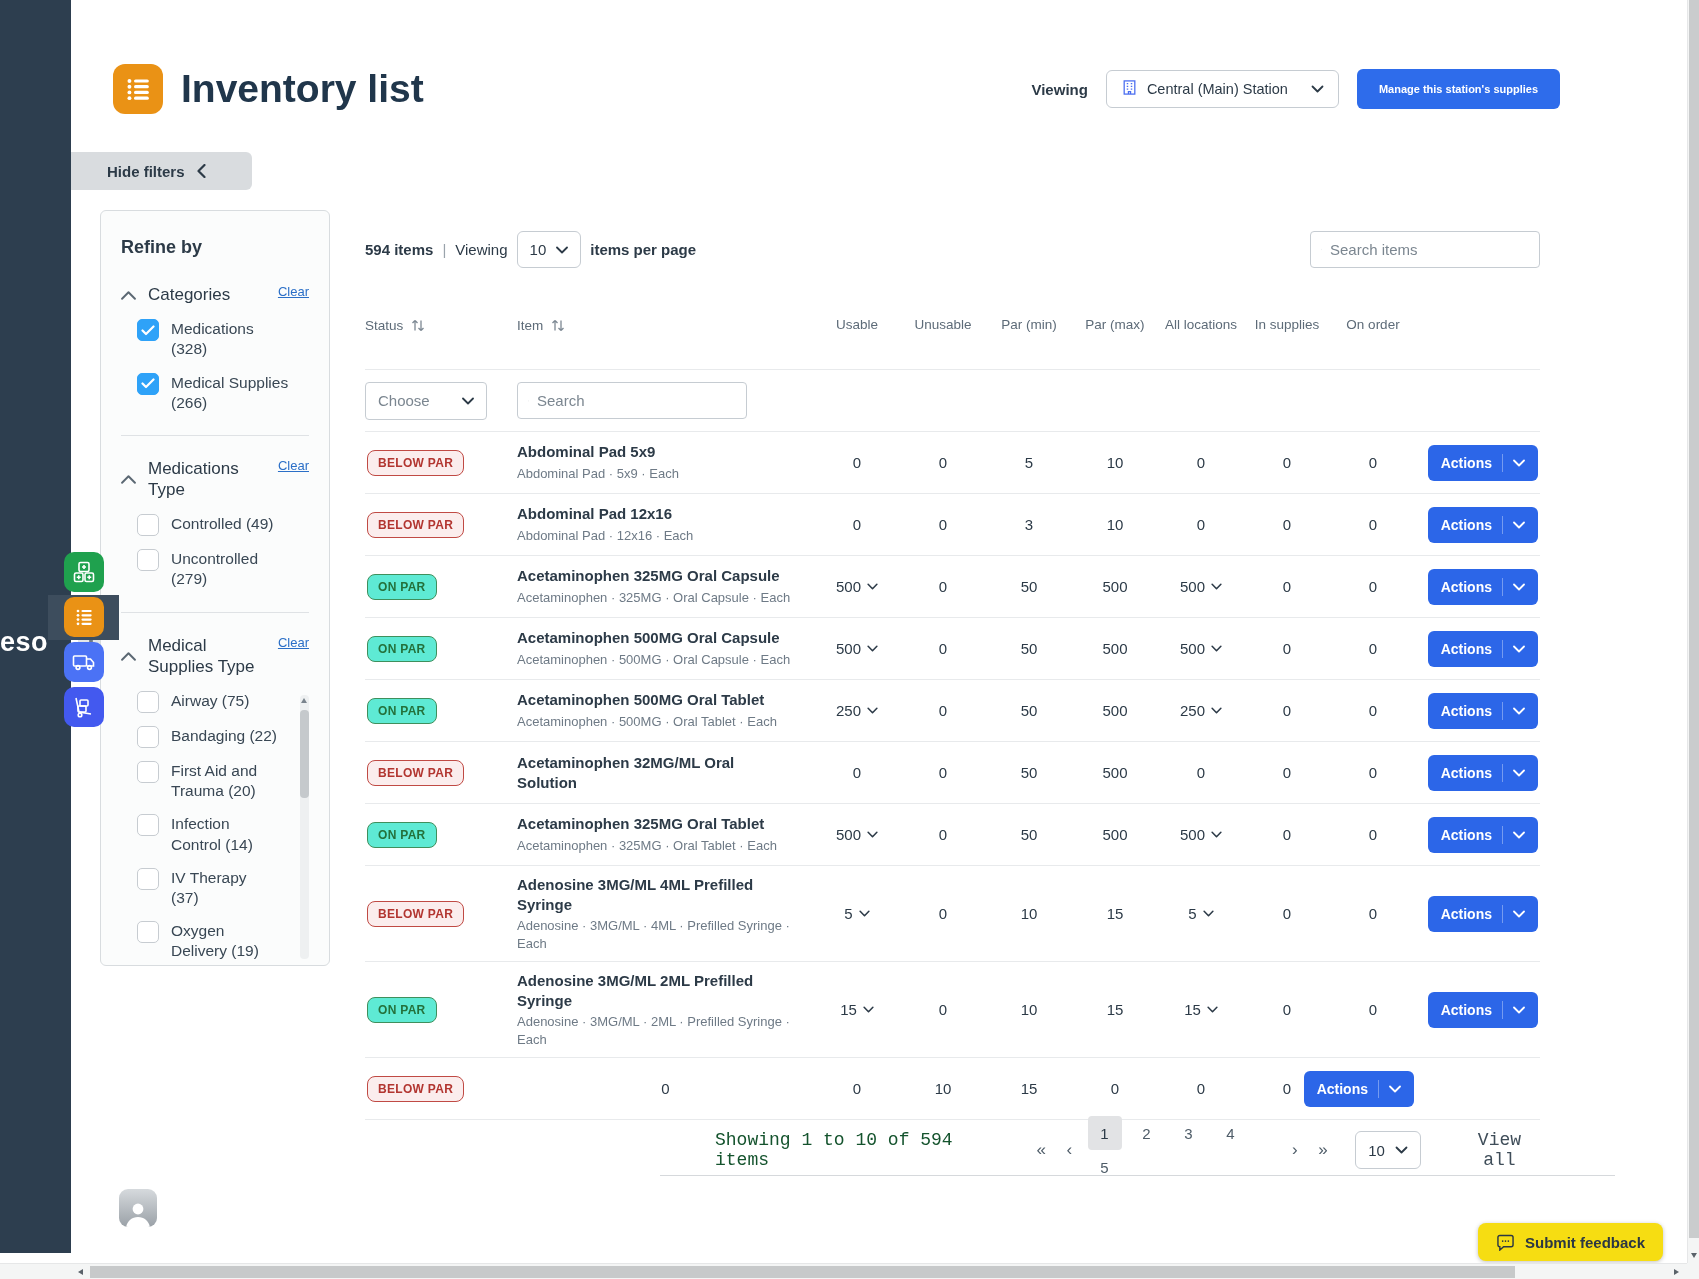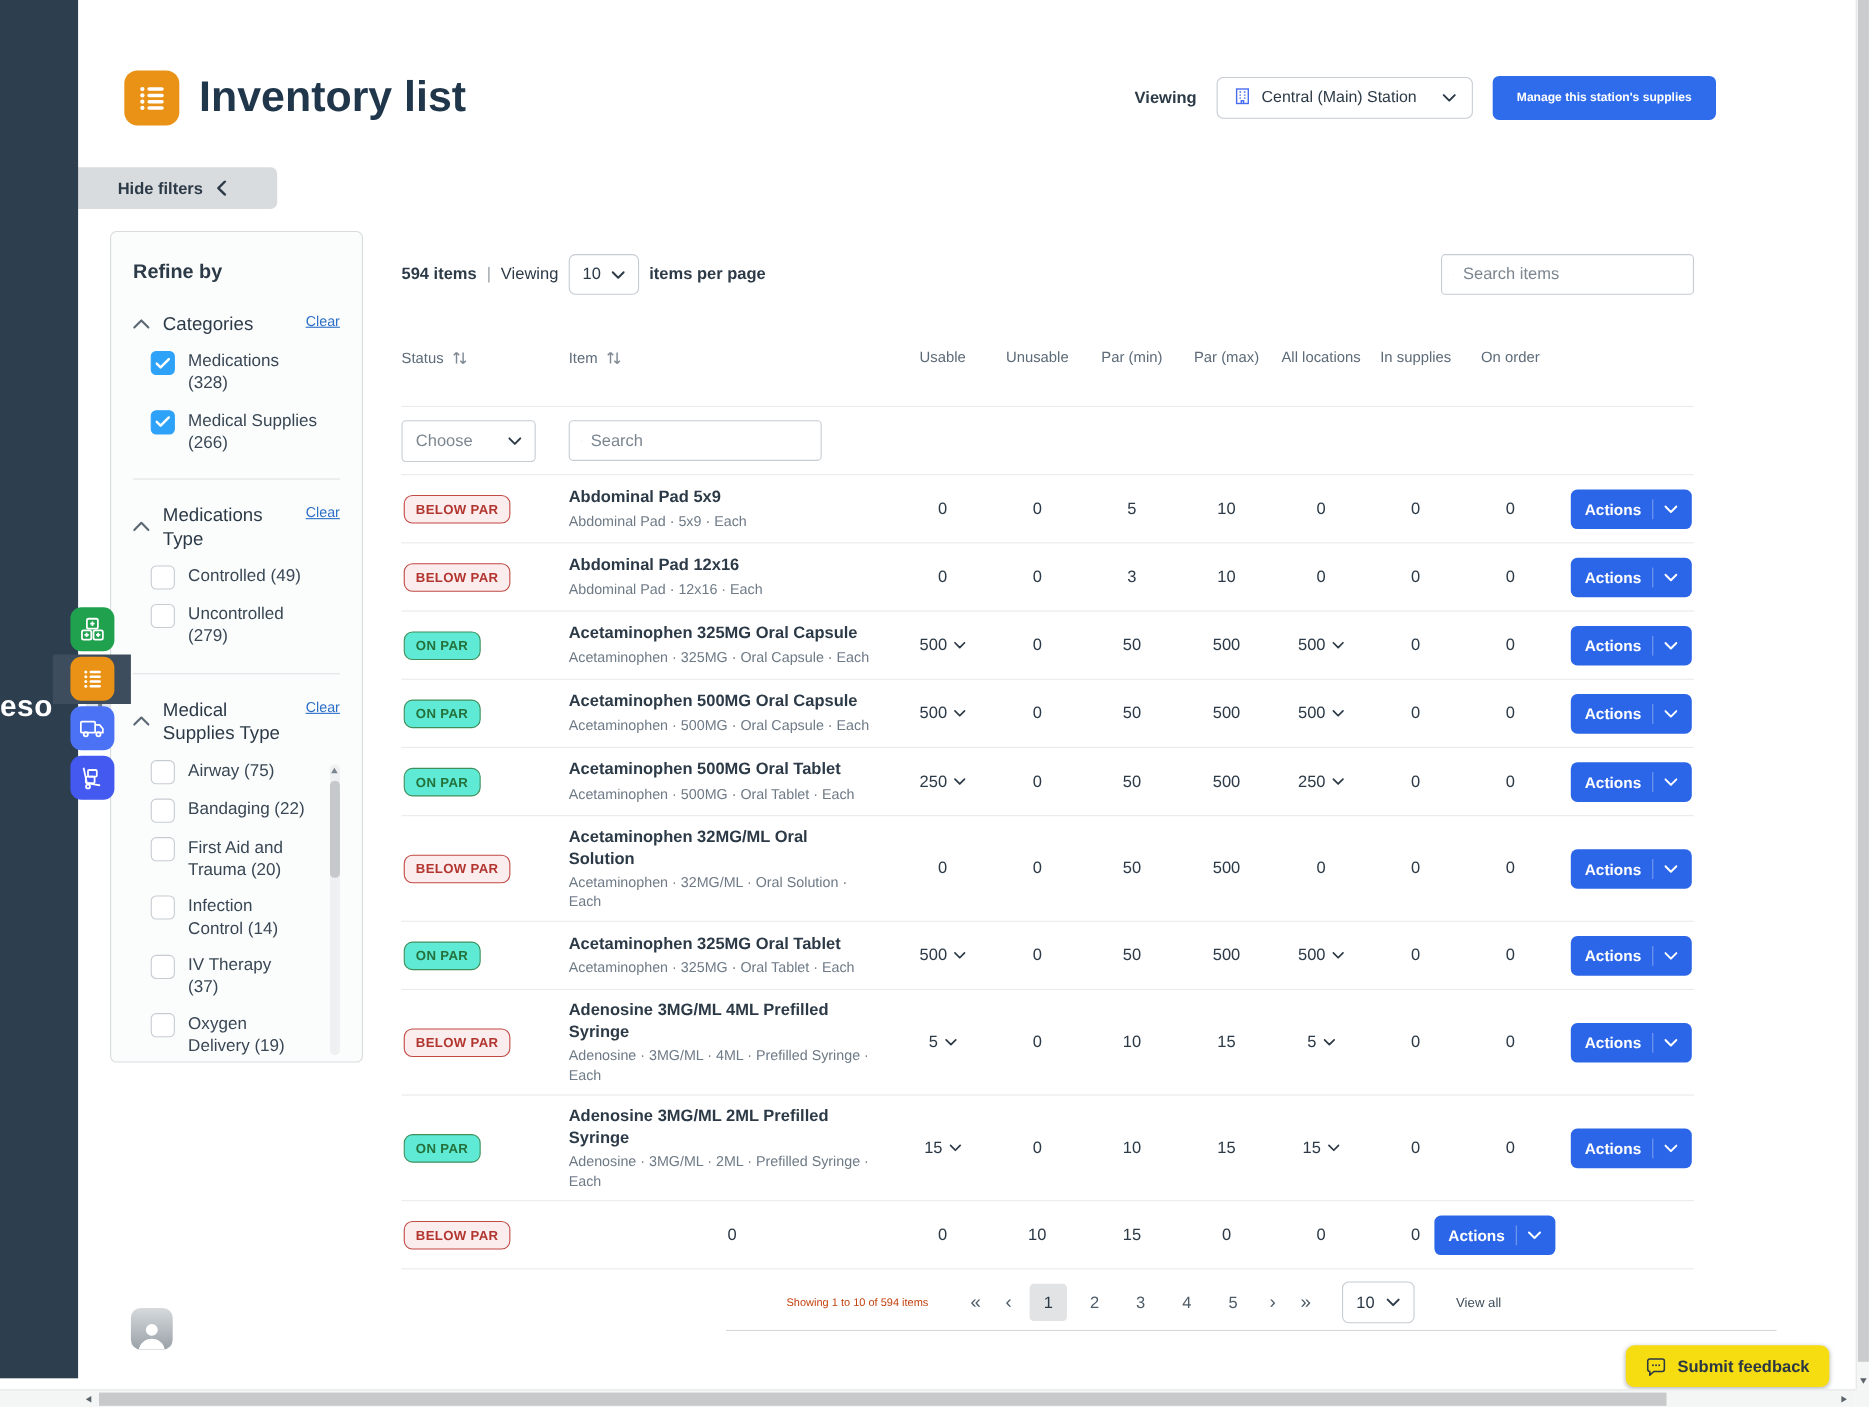--- a/index.html
+++ b/index.html
@@ -99,28 +99,28 @@
   .item-name { font-size:15px; font-weight:700; color:#2c3a47; line-height:1.3; }
   .item-detail { font-size:13px; color:#6e7a86; line-height:1.35; margin-top:3px; }
   .num-cell { text-align:center; font-size:15px; color:#2c3a47; display:flex; align-items:center; justify-content:center; gap:6px; }
   .actions-cell { justify-self:end; margin-right:2px; }
   .actions-btn { display:inline-flex; align-items:center; gap:10px; height:36px; padding:0 13px;
     background:#2c66e8; border:none; border-radius:6px; color:#fff; font-size:14px; font-weight:700;
     font-family:inherit; cursor:pointer; }
   .abtn-divider { width:1px; height:18px; background:rgba(255,255,255,.35); }
 
   .pagination { display:flex; align-items:center; margin-top:8px; margin-left:350px; height:44px; }
-  .pg-showing { font-size:10px; color:#c2410c; margin-right:28px; }
+  .pg-showing { font-size:18px; color:#14532d; margin-right:28px;font-family:Liberation Mono, monospace; }
   .pg-arrow { background:none; border:none; font-family:inherit; font-size:17px; color:#4e5c68;
     width:30px; height:34px; cursor:pointer; }
   .page-btn { background:none; border:none; font-family:inherit; font-size:15px; color:#4e5c68;
     width:34px; height:34px; border-radius:4px; cursor:pointer; margin:0 4px; }
   .page-btn.current { background:#e2e3e5; color:#2c3a47; }
   .pagination .mini-select { margin-left:18px; height:38px; }
-  .view-all { margin-left:38px; font-size:12px; color:#3f4d59; cursor:pointer; background:none; border:none; font-family:Liberation Sans, sans-serif; }
+  .view-all { margin-left:38px; font-size:18px; color:#3f4d59; cursor:pointer; background:none; border:none; font-family:Liberation Mono, monospace; }
   .bottom-rule { border-top:1px solid #d6d9dc; margin-top:3px; margin-left:295px; width:955px; }
 
   
   .feedback-btn { position:absolute; left:1478px; top:1223px; height:38px; padding:0 18px;
     background:#f6dd12; border:none; border-radius:8px; display:flex; align-items:center; gap:10px;
     font-family:inherit; font-size:15px; font-weight:700; color:#2b3743; cursor:pointer;
     box-shadow:0 1px 4px rgba(0,0,0,.25); z-index:20; }
 
   .vscroll { position:absolute; right:0; top:0; width:12px; height:1263px; background:#f4f5f5;
     border-left:1px solid #e6e7e8; z-index:30; }
@@ -688,21 +688,20 @@
               </svg>
       </button>
     </div>
         </div>
         <div class="trow row-grid">
     <div class="cell">
       <span class="badge below">BELOW PAR</span>
     </div>
     <div class="cell item-cell">
       <div class="item-name">Acetaminophen 32MG/ML Oral Solution</div>
-      <div class="item-detail">Acetaminophen · 32MG/ML · Oral Solution · Each</div>
     </div>
 
   <div class="cell num-cell">
     <span>0</span>
   </div>
 
   <div class="cell num-cell">
     <span>0</span>
   </div>
 

